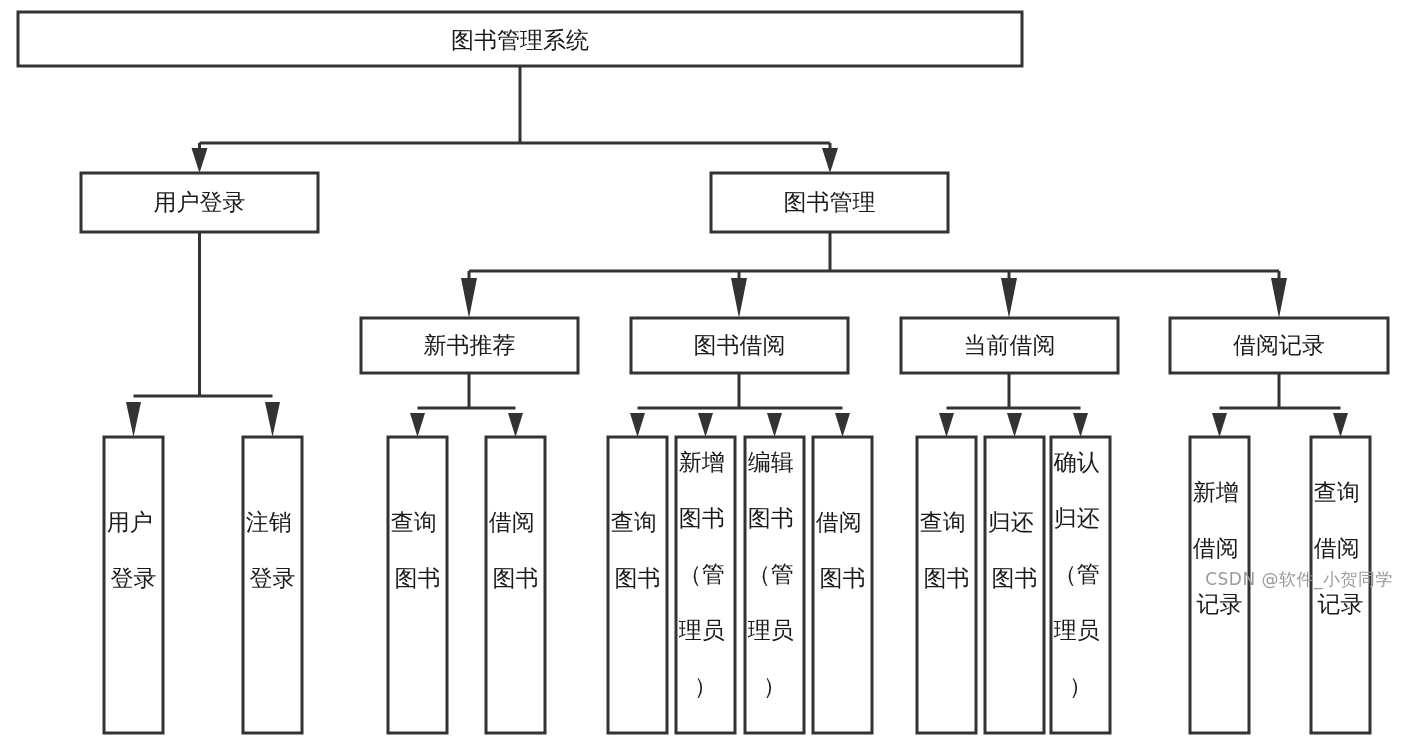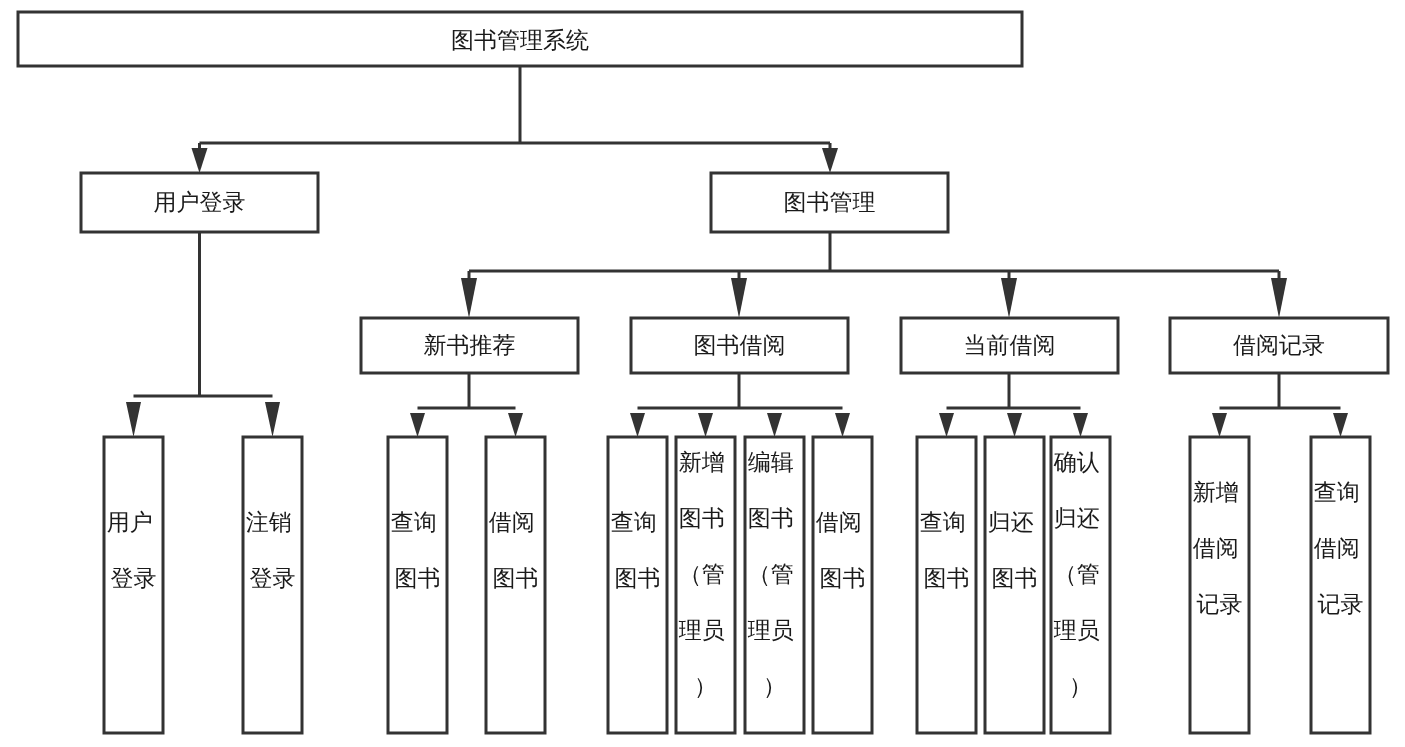--- a/index.html
+++ b/index.html
@@ -274,13 +274,14 @@
       <rect class="node-box" x="1311" y="437" width="59" height="296"></rect>
       <text class="node-label-vertical" x="1340.5" y="500">
         <tspan x="1340.5" dy="0">查询</tspan>
         <tspan x="1340.5" dy="56">借阅</tspan>
         <tspan x="1340.5" dy="56">记录</tspan>
       </text>
     </g>
 
   </svg>
 
+  <div class="watermark">CSDN @软件_小贺同学</div>
 </div>
 
 </body></html>

